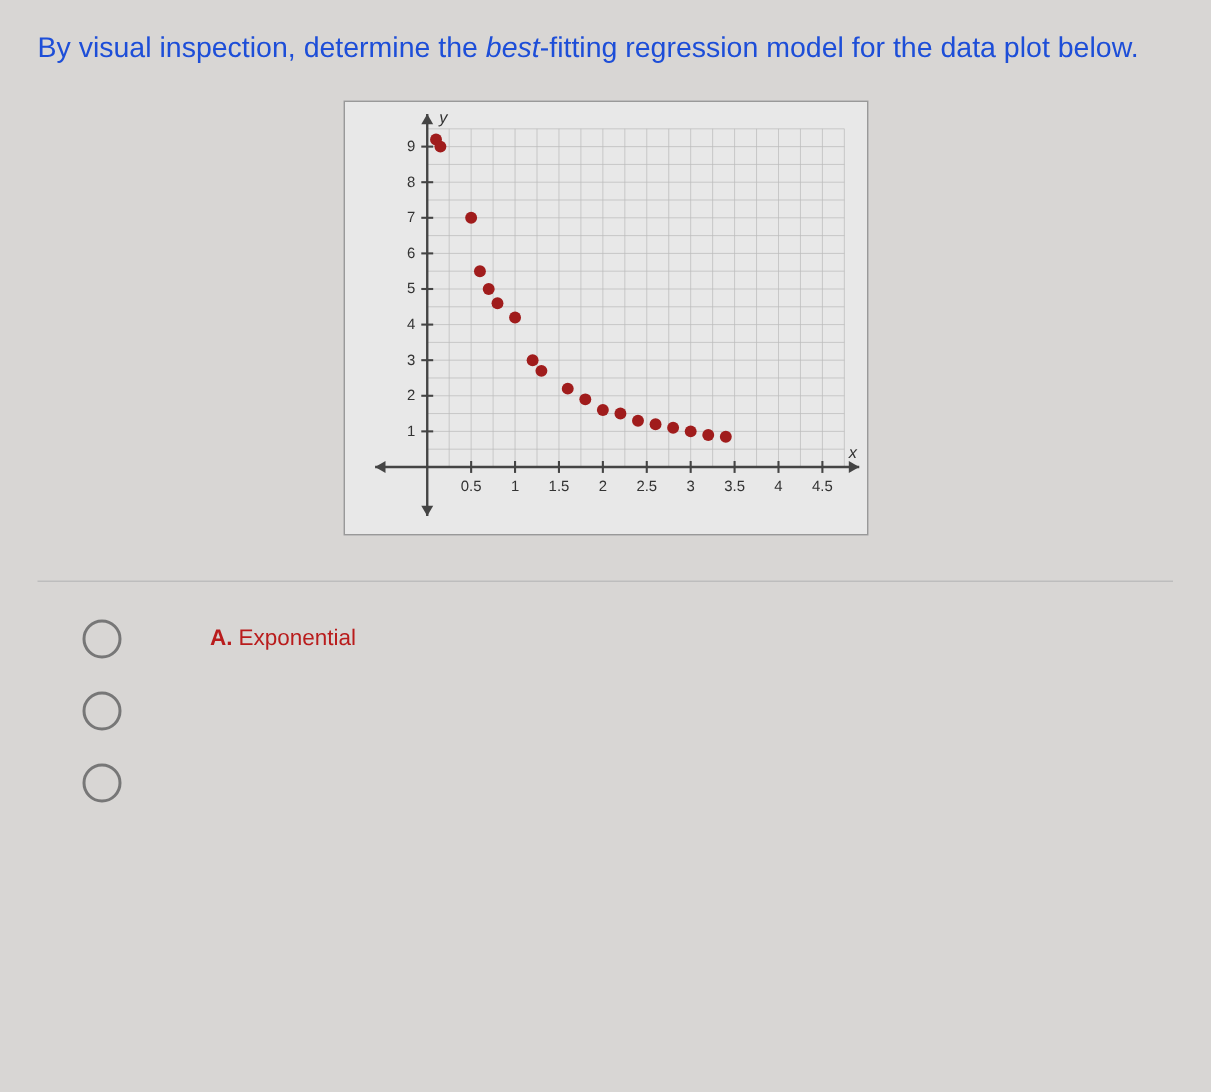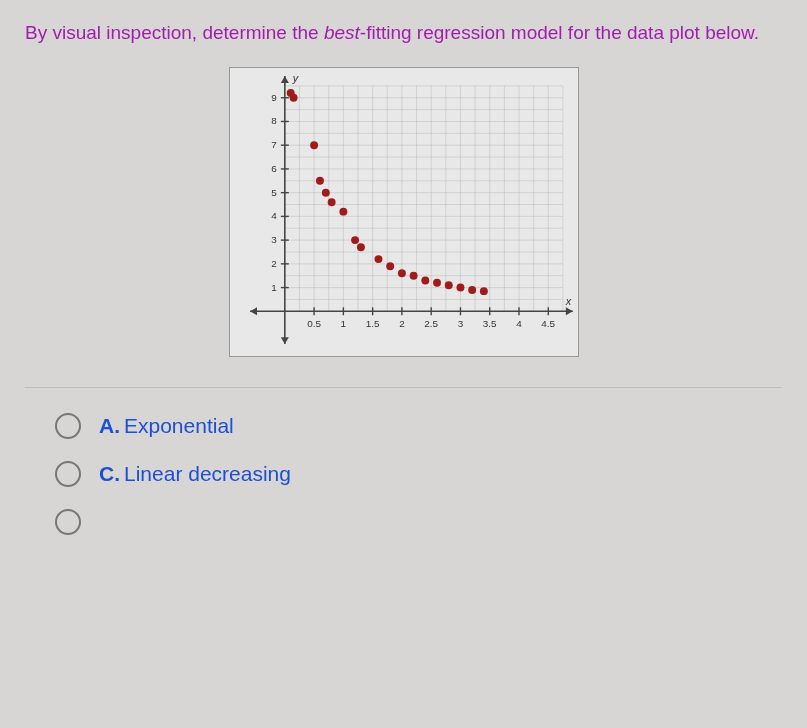--- a/index.html
+++ b/index.html
@@ -8,21 +8,21 @@
       background: #d8d6d4;
       width: 807px;
       height: 728px;
       padding: 20px 25px;
       color: #2a2a2a;
     }
     .question-text {
       font-size: 19px;
       line-height: 1.4;
       margin-bottom: 20px;
-      color: #a21caf;
+      color: #1d4ed8;
     }
     .question-text em { font-style: italic; }
     .chart-wrap {
       display: flex;
       justify-content: center;
       margin: 10px 0 30px 0;
     }
     .chart-box {
       width: 350px;
       height: 290px;
@@ -52,21 +52,21 @@
       cursor: pointer;
     }
     .radio {
       width: 26px; height: 26px;
       border: 2px solid #777;
       border-radius: 50%;
       margin-right: 18px;
       flex-shrink: 0;
       background: transparent;
     }
-    .opt-label { font-size: 21px; color: #1d4ed8; }
+    .opt-label { font-size: 15px; color: #b91c1c; margin-left: 41px; }
     .opt-label b { font-weight: bold; margin-right: 4px; }
   </style>
 </head>
 <body>
 
 <div class="question-text">
   <span>By visual inspection, determine the </span><em>best</em><span>-fitting regression model for the data plot below.</span>
 </div>
 
 <div class="chart-wrap">
@@ -179,18 +179,17 @@
 
 <hr class="div">
 
 <div class="options">
   <div class="option-row">
     <span class="radio"></span>
     <span class="opt-label"><b>A.</b><span>Exponential</span></span>
   </div>
   <div class="option-row">
     <span class="radio"></span>
-    <span class="opt-label"><b>C.</b><span>Linear decreasing</span></span>
   </div>
   <div class="option-row">
     <span class="radio"></span>
   </div>
 </div>
 
 </body></html>

